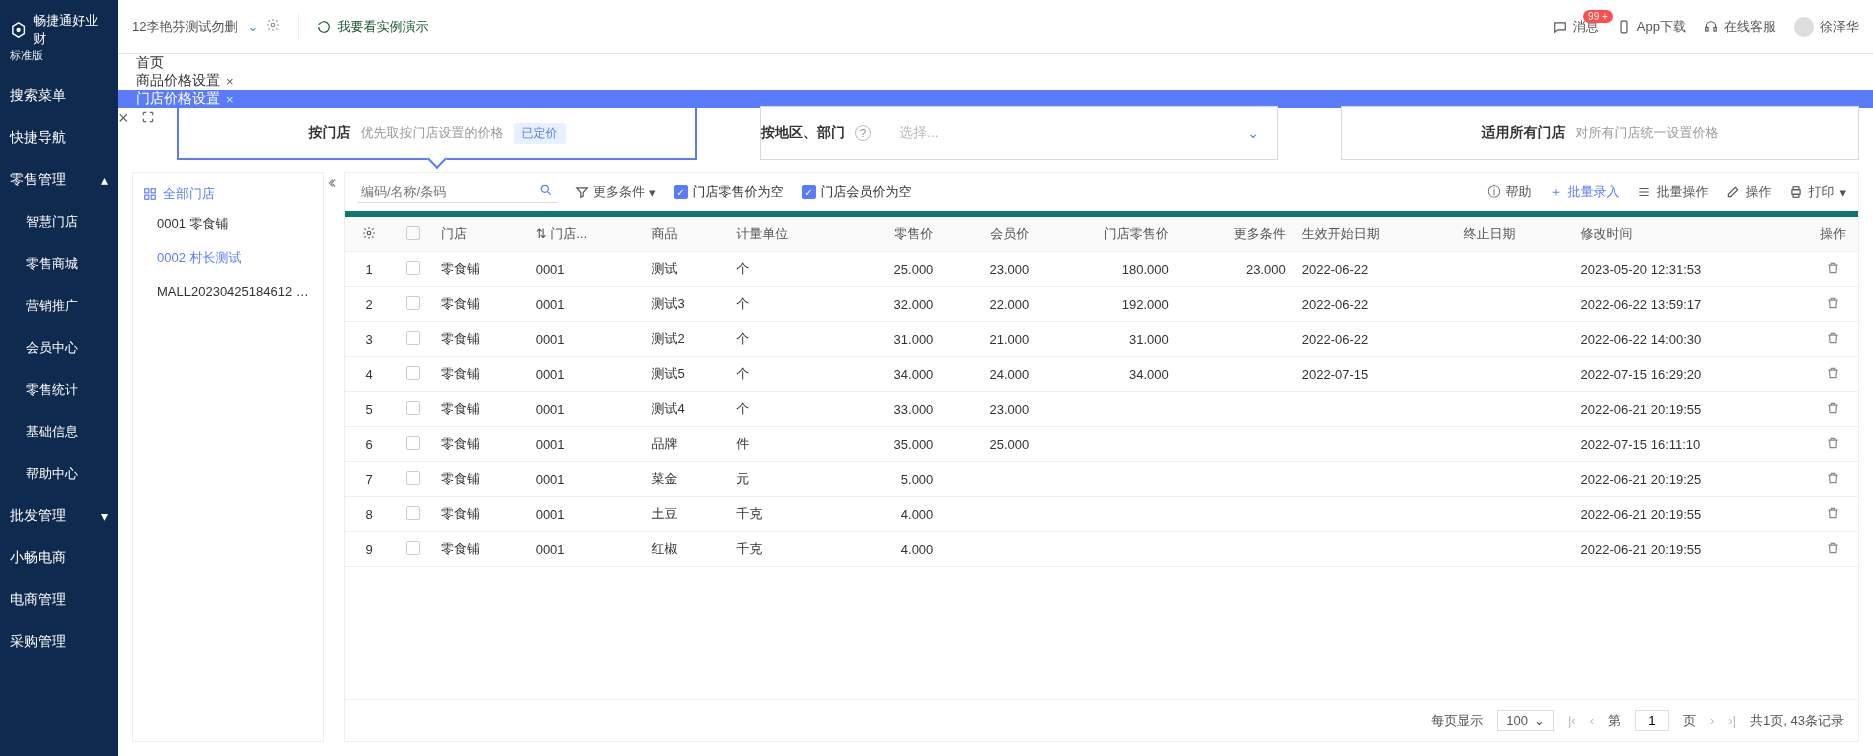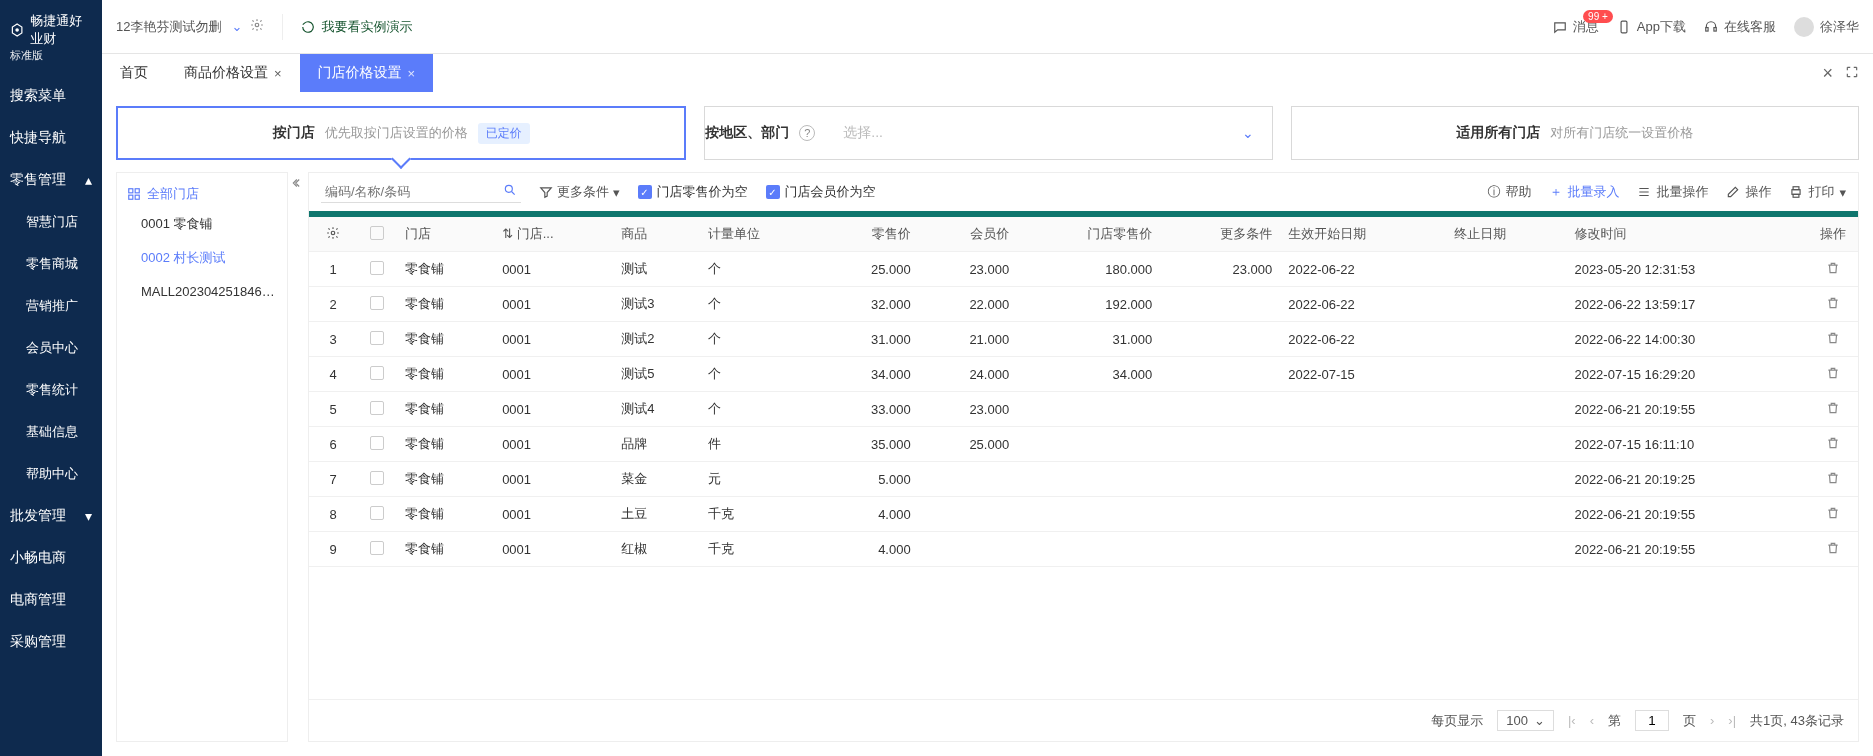--- a/index.html
+++ b/index.html
@@ -1,20 +1,20 @@
 <!DOCTYPE html>
 <html><head>
 <meta charset="utf-8">
 <style>
 * { margin: 0; padding: 0; box-sizing: border-box; font-family: "Microsoft YaHei", Arial, sans-serif; }
 body { background: #fff; font-size: 13px; color: #333; overflow: hidden; }
 .app { display: flex; height: 756px; width: 1873px; }
 
 
-.sidebar { width: 102px; background: #0e2a4e; color: #fff; display: flex; flex-direction: column; padding-top: 8px; }
+.sidebar { width: 118px; background: #0e2a4e; color: #fff; display: flex; flex-direction: column; padding-top: 8px; }
 .logo { display: flex; align-items: center; gap: 6px; padding: 4px 10px 0 10px; font-size: 13px; }
 .logo-icon { width: 18px; height: 18px; }
 .edition { font-size: 11px; padding: 0 10px 12px 10px; opacity: .9; }
 .side-item { padding: 12px 10px; font-size: 14px; cursor: pointer; display: flex; align-items: center; justify-content: space-between; }
 .side-sub { padding: 12px 10px 12px 26px; font-size: 13px; cursor: pointer; }
 
 
 .main { flex: 1; display: flex; flex-direction: column; }
 
 
@@ -23,41 +23,41 @@
 .org-gear { margin-left: 8px; color: #888; }
 .divider-v { width: 1px; height: 26px; background: #eee; margin: 0 18px; }
 .demo-link { display: flex; align-items: center; gap: 6px; color: #14532d; cursor: pointer; }
 .topbar-spacer { flex: 1; }
 .top-right { display: flex; align-items: center; gap: 18px; color: #555; }
 .top-action { display: flex; align-items: center; gap: 6px; cursor: pointer; position: relative; }
 .badge { position: absolute; top: -8px; right: -14px; background: #ff4d4f; color: #fff; border-radius: 10px; font-size: 10px; padding: 1px 5px; }
 .avatar { width: 20px; height: 20px; border-radius: 50%; background: #ddd; }
 
 
-.tabbar { height: 38px; display: flex; align-items: stretch; background: #fff; }
+.tabbar { height: 38px; display: flex; align-items: stretch; background: #fff; flex-direction: column; }
 .tab { display: flex; align-items: center; padding: 0 18px; font-size: 14px; color: #333; cursor: pointer; gap: 6px; }
 .tab.active { background: #5b7cfa; color: #fff; }
 .tab .close-x { font-size: 13px; opacity: .8; }
 .tabbar-spacer { flex: 1; }
 .tabbar-right { display: flex; align-items: center; gap: 12px; padding-right: 14px; color: #666; }
 
 
 .mode-row { display: flex; gap: 18px; padding: 14px 14px 0 14px; }
-.mode-card { flex: 1; border: 1px solid #d9d9d9; background: #fff; height: 54px; display: flex; align-items: center; justify-content: center; gap: 10px; font-size: 14px; position: relative; }
+.mode-card { flex: 1; border: 1px solid #d9d9d9; background: #fff; height: 54px; display: flex; align-items: center; justify-content: center; gap: 10px; font-size: 14px; position: relative; margin-left: 45px; }
 .mode-card .sub { color: #999; font-size: 13px; }
 .mode-card.selected { border: 2px solid #5b7cfa; }
 .mode-card .tag { background: #e6f0ff; color: #5b7cfa; padding: 2px 8px; border-radius: 3px; font-size: 12px; }
 .mode-card .caret-ptr { position: absolute; bottom: -8px; left: 50%; transform: translateX(-50%) rotate(45deg); width: 14px; height: 14px; background: #fff; border-right: 2px solid #5b7cfa; border-bottom: 2px solid #5b7cfa; }
 .select-placeholder { color: #bbb; flex:1; text-align:left; margin-left:18px; }
 .mode-card .chev { color: #5b7cfa; margin-right: 18px; }
 .mode-card .help-q { width:16px; height:16px; border:1px solid #bbb; border-radius:50%; display:inline-flex; align-items:center; justify-content:center; font-size:11px; color:#888; }
 
 
 .content-row { flex: 1; display: flex; padding: 12px 14px 14px 14px; gap: 0; overflow: hidden; }
-.tree-panel { width: 172px; border: 1px solid #eee; padding: 8px 6px; font-size: 13px; }
+.tree-panel { width: 192px; border: 1px solid #eee; padding: 8px 6px; font-size: 13px; }
 .tree-head { display: flex; align-items: center; gap: 6px; color: #5b7cfa; cursor: pointer; padding: 4px; }
 .tree-item { padding: 8px 4px 8px 18px; cursor: pointer; color: #333; white-space: nowrap; overflow: hidden; text-overflow: ellipsis; }
 .tree-item.sel { color: #5b7cfa; }
 .collapse-handle { width: 20px; display:flex; align-items:flex-start; justify-content:center; padding-top:4px; color:#888; cursor:pointer; }
 
 .table-panel { flex: 1; display: flex; flex-direction: column; border: 1px solid #eee; overflow: hidden; }
 .toolbar { display: flex; align-items: center; padding: 8px 12px; gap: 18px; border-bottom: 6px solid #0f766e; }
 .search-wrap { display: flex; align-items: center; border-bottom: 1px solid #ddd; padding: 2px 4px; width: 200px; }
 .search-wrap input { border: none; outline: none; flex: 1; font-size: 13px; }
 .search-wrap .si { color: #5b7cfa; }

